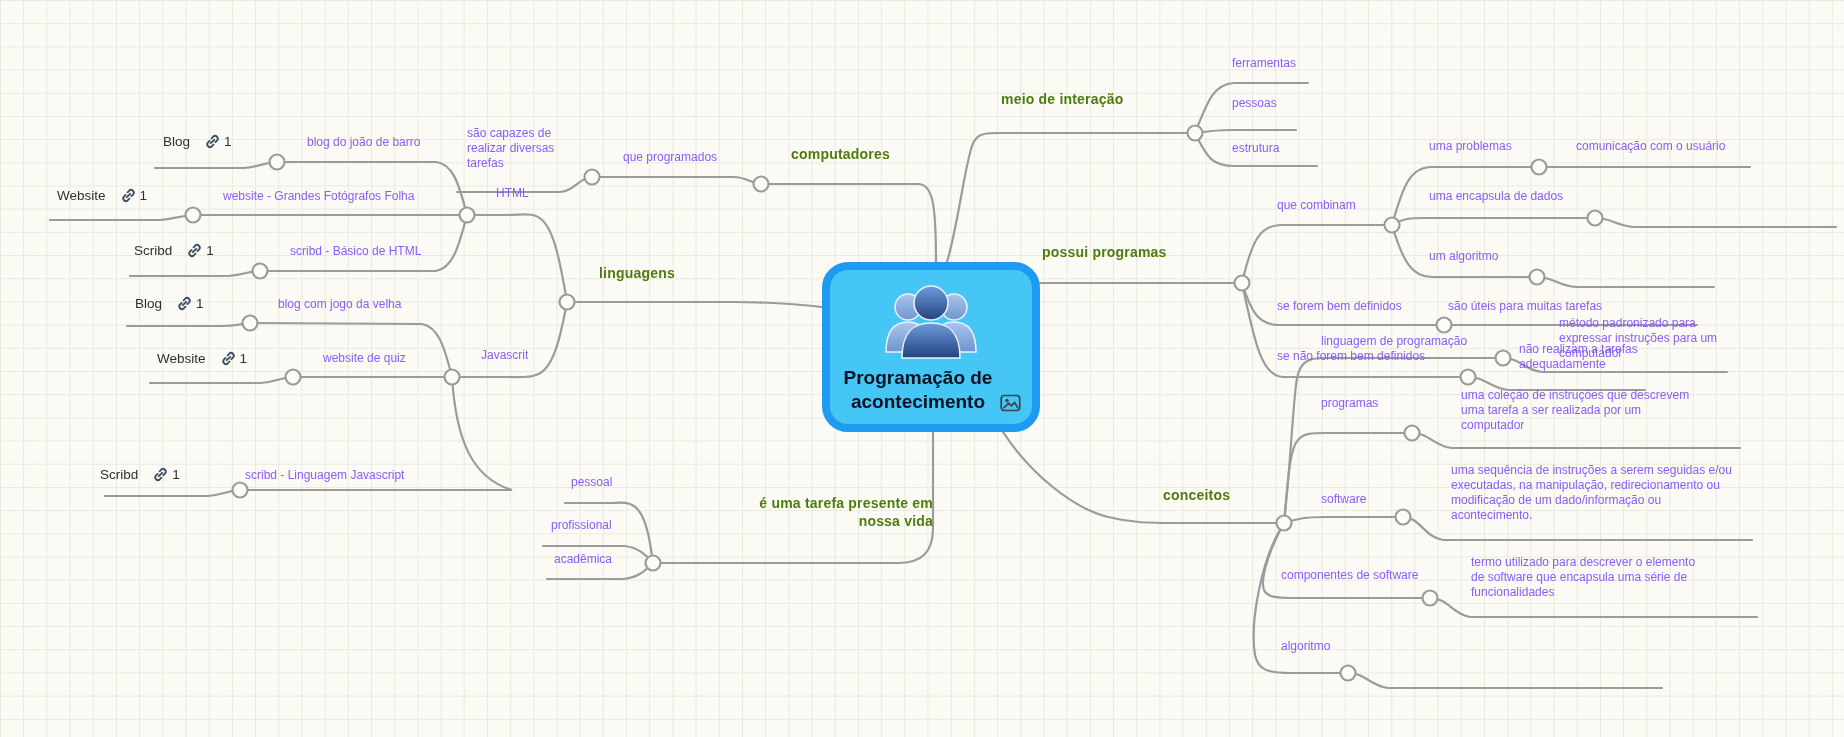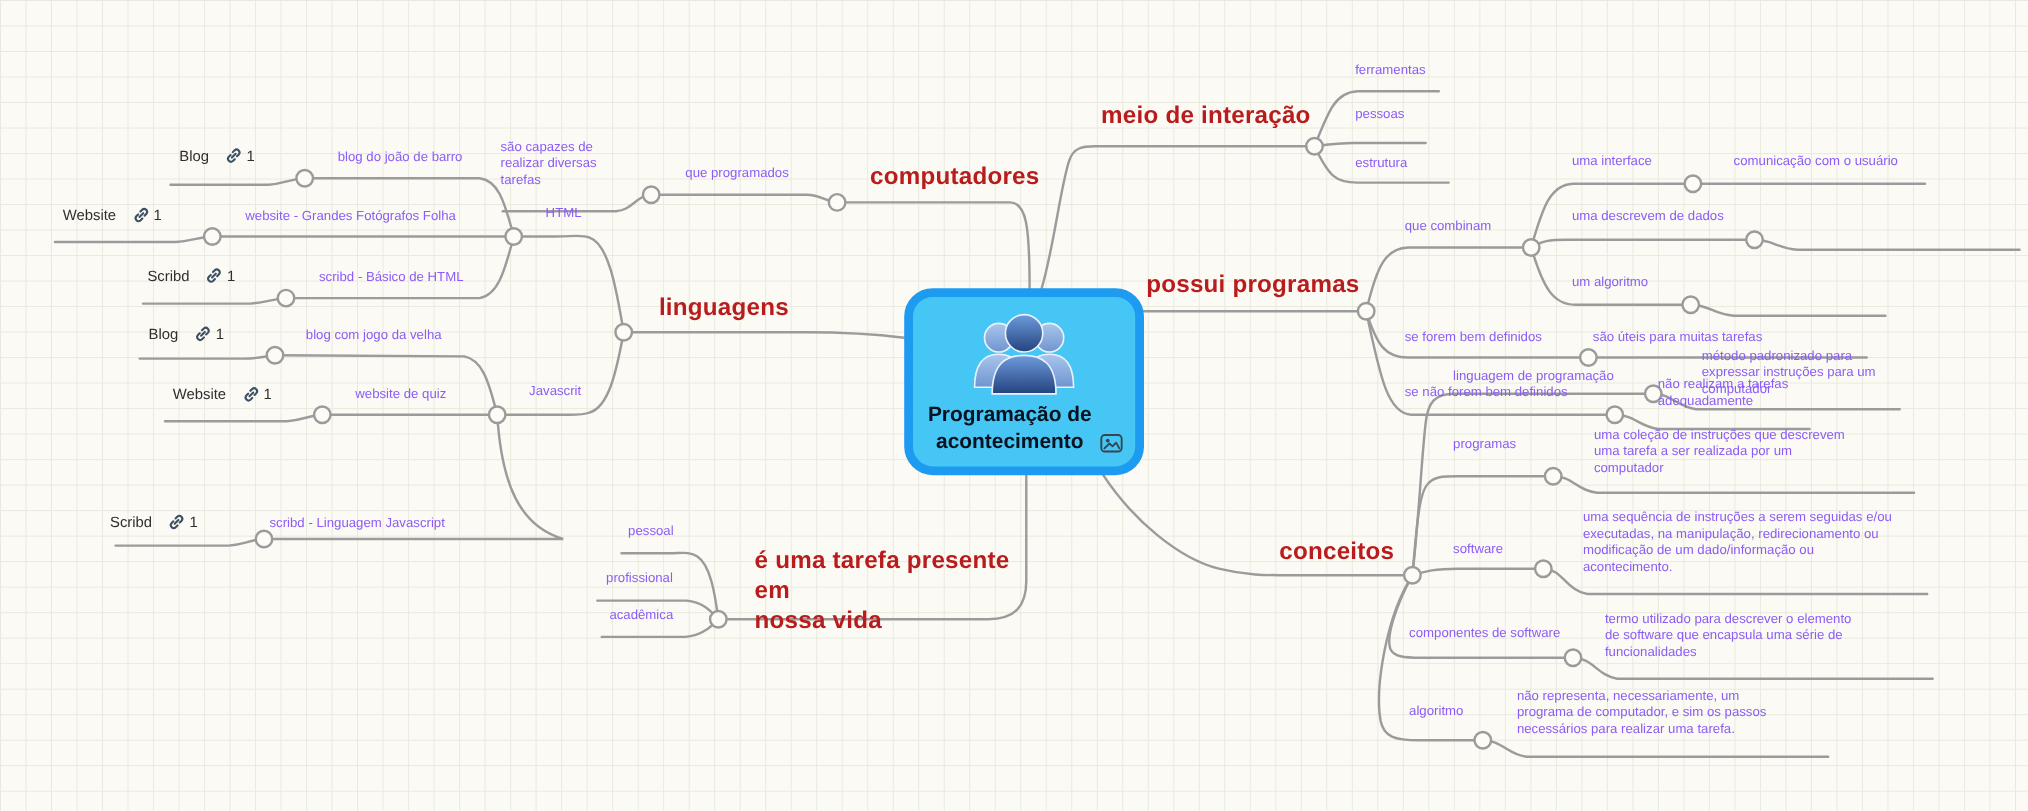--- a/index.html
+++ b/index.html
@@ -13,23 +13,23 @@
       linear-gradient(90deg, #e9eadd 1px, transparent 1px);
     background-size:23.2px 23.2px;
   }
   #map{position:relative;width:1844px;height:737px;}
   #wires{position:absolute;left:0;top:0;}
   .lbl{
     position:absolute;
     font-size:12px;line-height:1.26;color:#8b5cf6;
     white-space:nowrap;
   }
-  .lbl.ml{white-space:pre-line;}
+  .lbl.ml{white-space:pre-line;margin-left:12px;}
   .lbl.b{
-    font-size:22px;font-weight:700;color:#b91c1c;letter-spacing:.2px;
+    font-size:14px;font-weight:700;color:#4d7c0f;letter-spacing:.2px;text-align:right;
   }
   .badge{
     position:absolute;display:flex;align-items:center;
     font-size:13.5px;color:#2f2f2f;
   }
   .badge .btxt{margin-right:15px;}
   .badge .bnum{margin-left:4px;}
   .badge svg{display:block;}
   #center-node{
     position:absolute;left:822px;top:262px;width:218px;height:170px;
@@ -159,23 +159,23 @@
   <div class="lbl" style="left:623px;top:150px">que programados</div>
   <div class="lbl ml" style="left:455px;top:126px;width:118px">são capazes de
 realizar diversas
 tarefas</div>
 
   <div class="lbl" style="left:1232px;top:56px">ferramentas</div>
   <div class="lbl" style="left:1232px;top:96px">pessoas</div>
   <div class="lbl" style="left:1232px;top:141px">estrutura</div>
 
   <div class="lbl" style="left:1277px;top:198px">que combinam</div>
-  <div class="lbl" style="left:1429px;top:139px">uma interface</div>
+  <div class="lbl" style="left:1429px;top:139px">uma problemas</div>
   <div class="lbl" style="left:1576px;top:139px">comunicação com o usuário</div>
-  <div class="lbl" style="left:1429px;top:189px">uma descrevem de dados</div>
+  <div class="lbl" style="left:1429px;top:189px">uma encapsula de dados</div>
   <div class="lbl" style="left:1429px;top:249px">um algoritmo</div>
   <div class="lbl" style="left:1277px;top:299px">se forem bem definidos</div>
   <div class="lbl" style="left:1448px;top:299px">são úteis para muitas tarefas</div>
   <div class="lbl" style="left:1321px;top:334px">linguagem de programação</div>
   <div class="lbl ml" style="left:1547px;top:316px;width:190px">método padronizado para
 expressar instruções para um
 computador</div>
   <div class="lbl" style="left:1277px;top:349px">se não forem bem definidos</div>
   <div class="lbl ml" style="left:1507px;top:342px;width:150px">não realizam a tarefas
 adequadamente</div>
@@ -187,23 +187,20 @@
   <div class="lbl" style="left:1321px;top:492px">software</div>
   <div class="lbl ml" style="left:1439px;top:463px;width:340px">uma sequência de instruções a serem seguidas e/ou
 executadas, na manipulação, redirecionamento ou
 modificação de um dado/informação ou
 acontecimento.</div>
   <div class="lbl" style="left:1281px;top:568px">componentes de software</div>
   <div class="lbl ml" style="left:1459px;top:555px;width:300px">termo utilizado para descrever o elemento
 de software que encapsula uma série de
 funcionalidades</div>
   <div class="lbl" style="left:1281px;top:639px">algoritmo</div>
-  <div class="lbl ml" style="left:1379px;top:625px;width:280px">não representa, necessariamente, um
-programa de computador, e sim os passos
-necessários para realizar uma tarefa.</div>
 
   <div class="lbl" style="left:571px;top:475px">pessoal</div>
   <div class="lbl" style="left:551px;top:518px">profissional</div>
   <div class="lbl" style="left:554px;top:552px">acadêmica</div>
 
   <div class="lbl" style="left:496px;top:186px">HTML</div>
   <div class="lbl" style="left:307px;top:135px">blog do joão de barro</div>
   <div class="lbl" style="left:223px;top:189px">website - Grandes Fotógrafos Folha</div>
   <div class="lbl" style="left:290px;top:244px">scribd - Básico de HTML</div>
   <div class="lbl" style="left:481px;top:348px">Javascrit</div>

